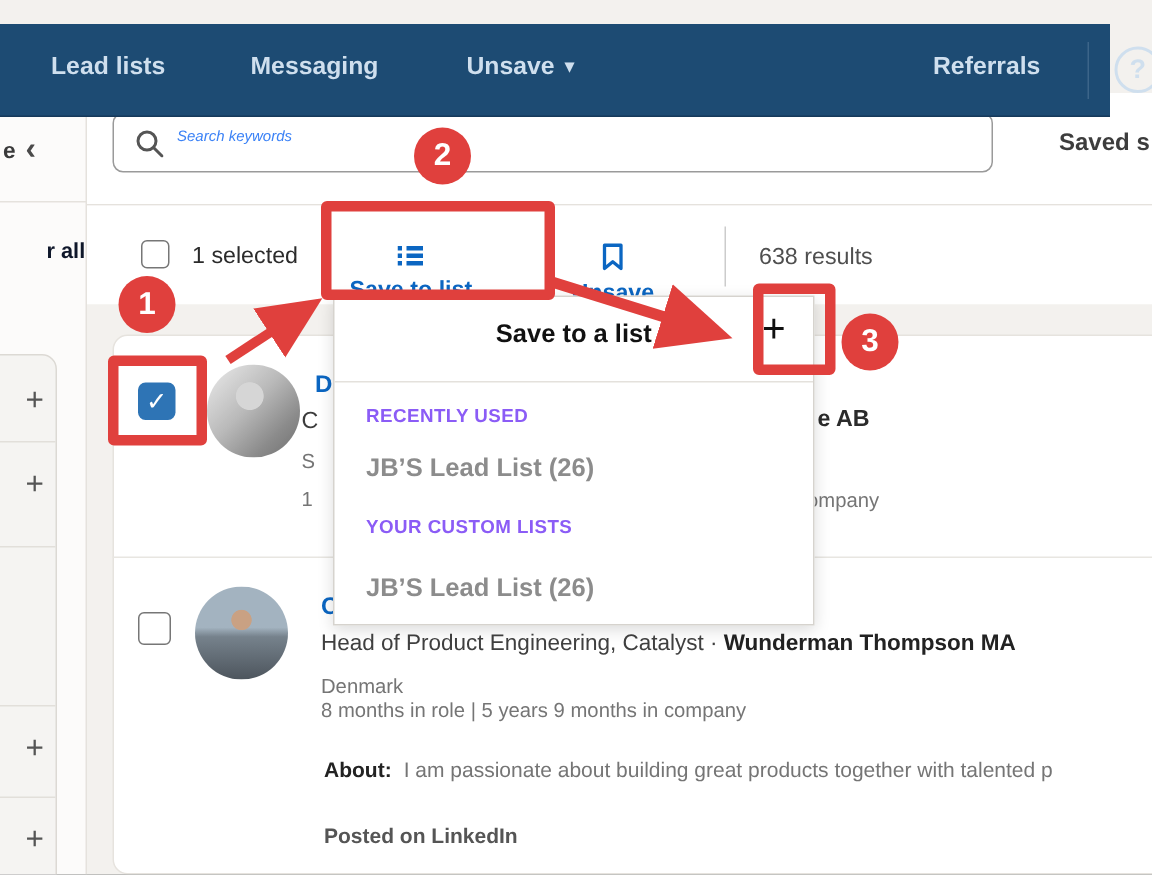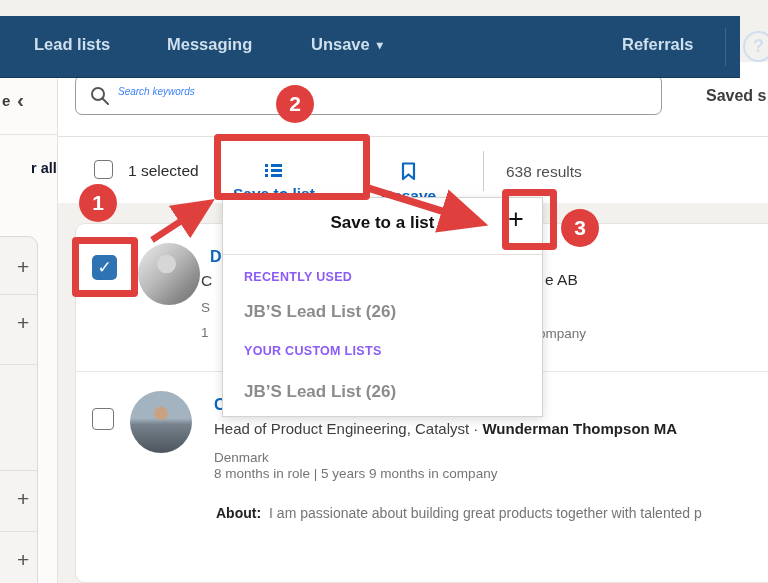--- a/index.html
+++ b/index.html
@@ -65,21 +65,21 @@
       radial-gradient(circle at 46% 34%, #d6d6d6 0 17%, rgba(0,0,0,0) 18%),
       linear-gradient(135deg, #ececec 0%, #b9b9b9 45%, #8b8b8b 75%, #6f6f6f 100%); }
   .avatar-2 { left:130px; top:391px; width:62px; height:62px;
     background:
       radial-gradient(circle at 50% 36%, #c9a183 0 13%, rgba(0,0,0,0) 14%),
       linear-gradient(180deg, #a3b3c0 0 44%, #76828c 54%, #4d555d 100%); }
 
   .frag { z-index:2; white-space:nowrap; }
   .name-blue { color:#0b66c2; font-weight:700; font-size:16px; }
   .t-dark { color:#3c3c3c; font-size:15.5px; }
-  .t-bold-dark { color:#2b2b2b; font-weight:400; font-size:15.5px; }
+  .t-bold-dark { color:#2b2b2b; font-weight:700; font-size:15.5px; }
   .t-gray { color:#757575; font-size:13.5px; }
 
   .lead-title { left:214px; top:420px; font-size:15px; color:#404040; white-space:nowrap; z-index:2; }
   .lead-title b { color:#222;text-align:right; }
   .about-line { left:216px; top:505px; font-size:14px; color:#757575; white-space:nowrap; z-index:2; }
   .about-line b { color:#222; margin-right:8px; }
   .posted { left:216px; top:549px; font-size:14px; font-weight:700; color:#555; z-index:2; }
 
   
   .dropdown { left:222px; top:197px; width:321px; height:220px; background:#fff; z-index:5;
@@ -181,20 +181,21 @@
 
   <div class="abs row-divider"></div>
 
   <div class="abs cb lead-cb" style="left:92px; top:408px; width:22px; height:22px;"></div>
   <div class="abs avatar avatar-2"></div>
   <span class="abs frag name-blue" style="left:214px; top:396px;">C</span>
   <div class="abs lead-title"><span>Head of Product Engineering, Catalyst · </span><b>Wunderman Thompson MA</b></div>
   <span class="abs frag t-gray" style="left:214px; top:450px;">Denmark</span>
   <span class="abs frag t-gray" style="left:214px; top:466px;">8 months in role | 5 years 9 months in company</span>
   <div class="abs about-line"><b>About:</b><span>I am passionate about building great products together with talented p</span></div>
+  <span class="abs posted">Posted on LinkedIn</span>
 
   <div class="abs dropdown">
     <div class="abs dd-title">Save to a list</div>
     <span class="abs dd-plus">+</span>
     <div class="abs dd-divider"></div>
     <span class="abs dd-section" style="top:72px;">RECENTLY USED</span>
     <span class="abs dd-item" style="top:104px;">JB’S Lead List (26)</span>
     <span class="abs dd-section" style="top:146px;">YOUR CUSTOM LISTS</span>
     <span class="abs dd-item" style="top:184px;">JB’S Lead List (26)</span>
   </div>

